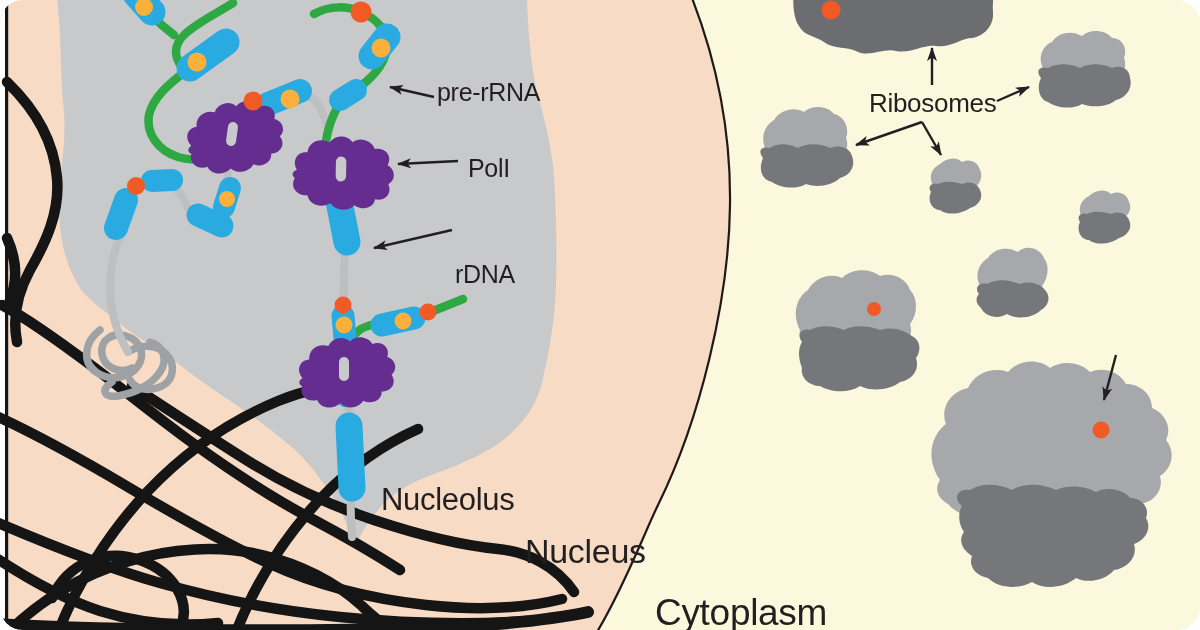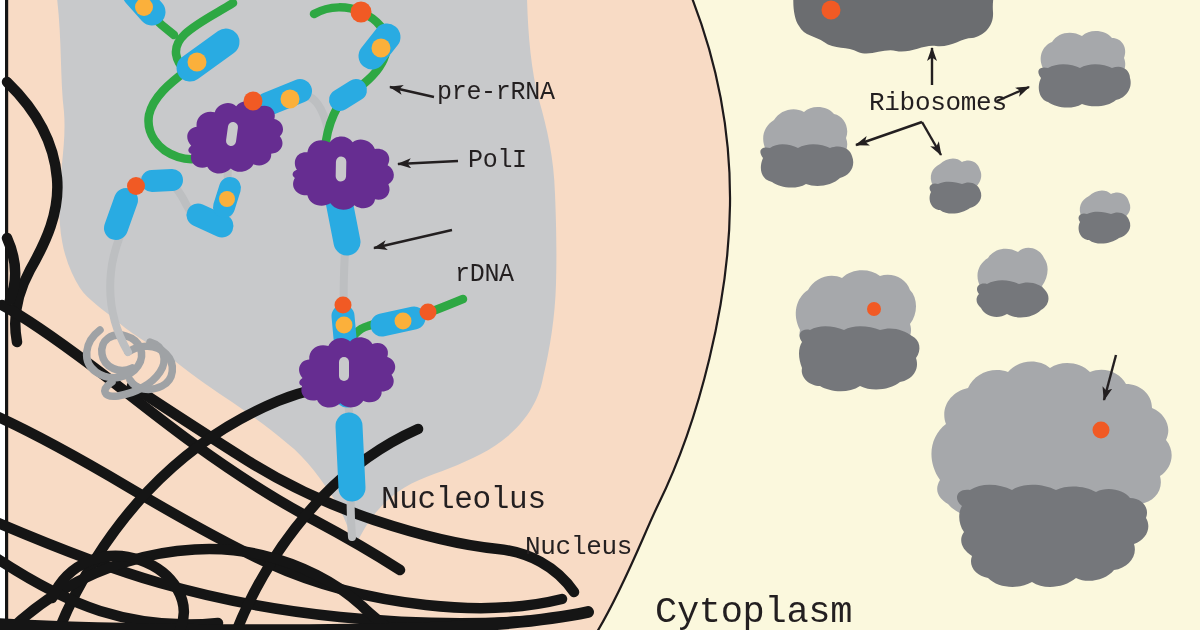--- a/index.html
+++ b/index.html
@@ -1,26 +1,27 @@
 <!DOCTYPE html>
 <html><head>
 <meta charset="utf-8">
 <style>
   html,body{margin:0;padding:0;background:#ffffff;}
   .canvas{
     position:relative;width:1200px;height:630px;overflow:hidden;
-    font-family:Liberation Mono, monospace;
+    font-family:Liberation Sans, sans-serif;
+    border-radius:23px;
   }
   .canvas svg{position:absolute;left:0;top:0;}
   .lbl{
     position:absolute;color:#231F20;letter-spacing:-0.3px;
     white-space:nowrap;line-height:1;user-select:none;
   }
   .lbl-sm{font-size:25px;}
-  .lbl-md{font-size:26px;}
+  .lbl-md{font-size:34px;}
   .lbl-lg{font-size:37px;}
 </style>
 </head>
 <body>
 
 <div class="canvas">
 <svg width="1200" height="630" viewBox="0 0 1200 630">
   <defs>
     <marker id="ah" markerUnits="userSpaceOnUse" markerWidth="16" markerHeight="12" refX="13" refY="5" orient="auto">
       <path d="M0,0 L14,5 L0,10 L3.5,5 Z" fill="#231F20"></path>
@@ -163,19 +164,19 @@
     <path d="M 452,230 L 374,248" marker-end="url(#ah)"></path>
     <path d="M 932,85 L 932,48" marker-end="url(#ah)"></path>
     <path d="M 997,101 L 1029,87" marker-end="url(#ah)"></path>
     <path d="M 922,122 L 856,145" marker-end="url(#ah)"></path>
     <path d="M 922,122 L 941,155" marker-end="url(#ah)"></path>
     <path d="M 1116,355 L 1104,400" marker-end="url(#ah)"></path>
   </g>
 </svg>
 
 <div class="lbl lbl-sm" style="left:437px;top:80px;">pre-rRNA</div>
-<div class="lbl lbl-sm" style="left:468px;top:148px;">PolI</div>
+<div class="lbl lbl-sm" style="left:468px;top:156px;">PolI</div>
 <div class="lbl lbl-sm" style="left:455px;top:216px;margin-top:46px;">rDNA</div>
 <div class="lbl lbl-md" style="left:381px;top:476px;font-size:31px;margin-top:8px;">Nucleolus</div>
 <div class="lbl lbl-md" style="left:525px;top:534px;">Nucleus</div>
 <div class="lbl lbl-lg" style="left:655px;top:594px;">Cytoplasm</div>
 <div class="lbl lbl-sm" style="left:869px;top:90px;font-size:26px;">Ribosomes</div>
 </div>
 
 </body></html>

